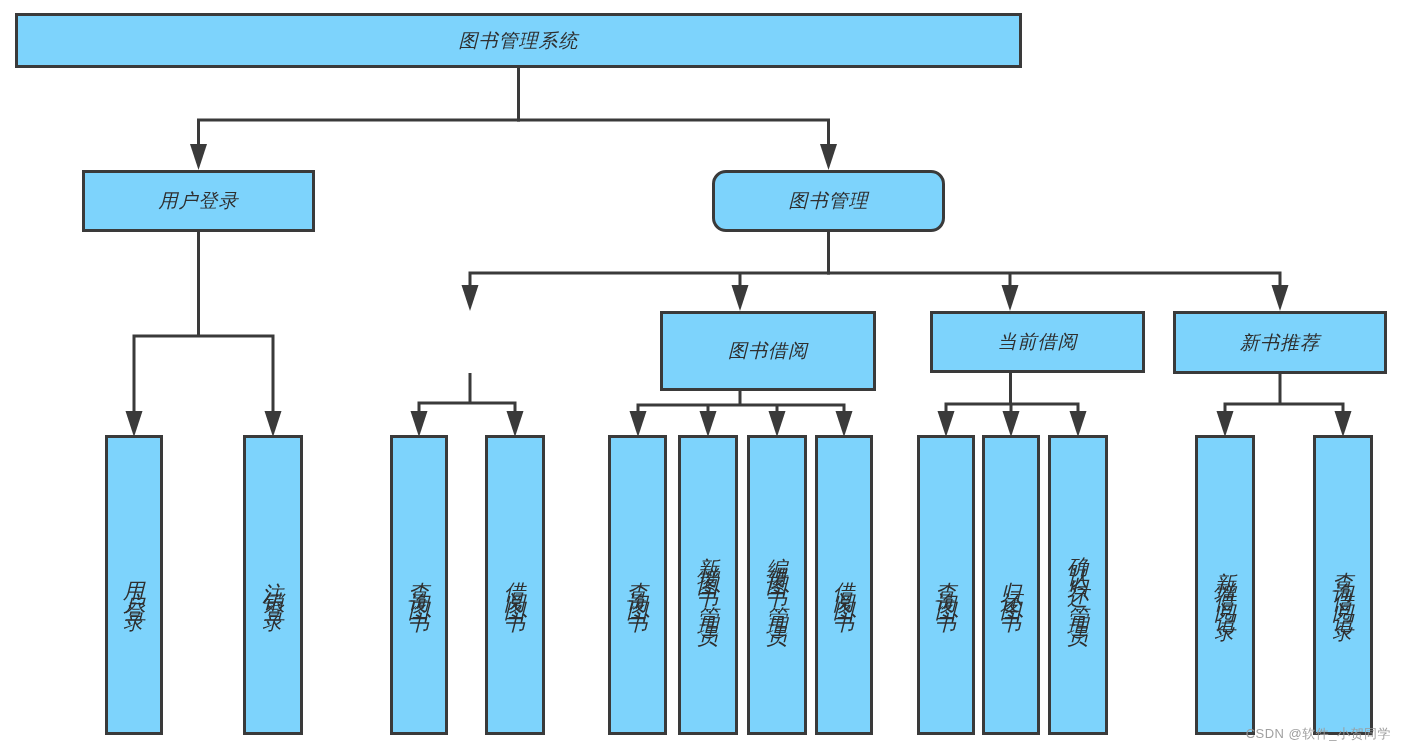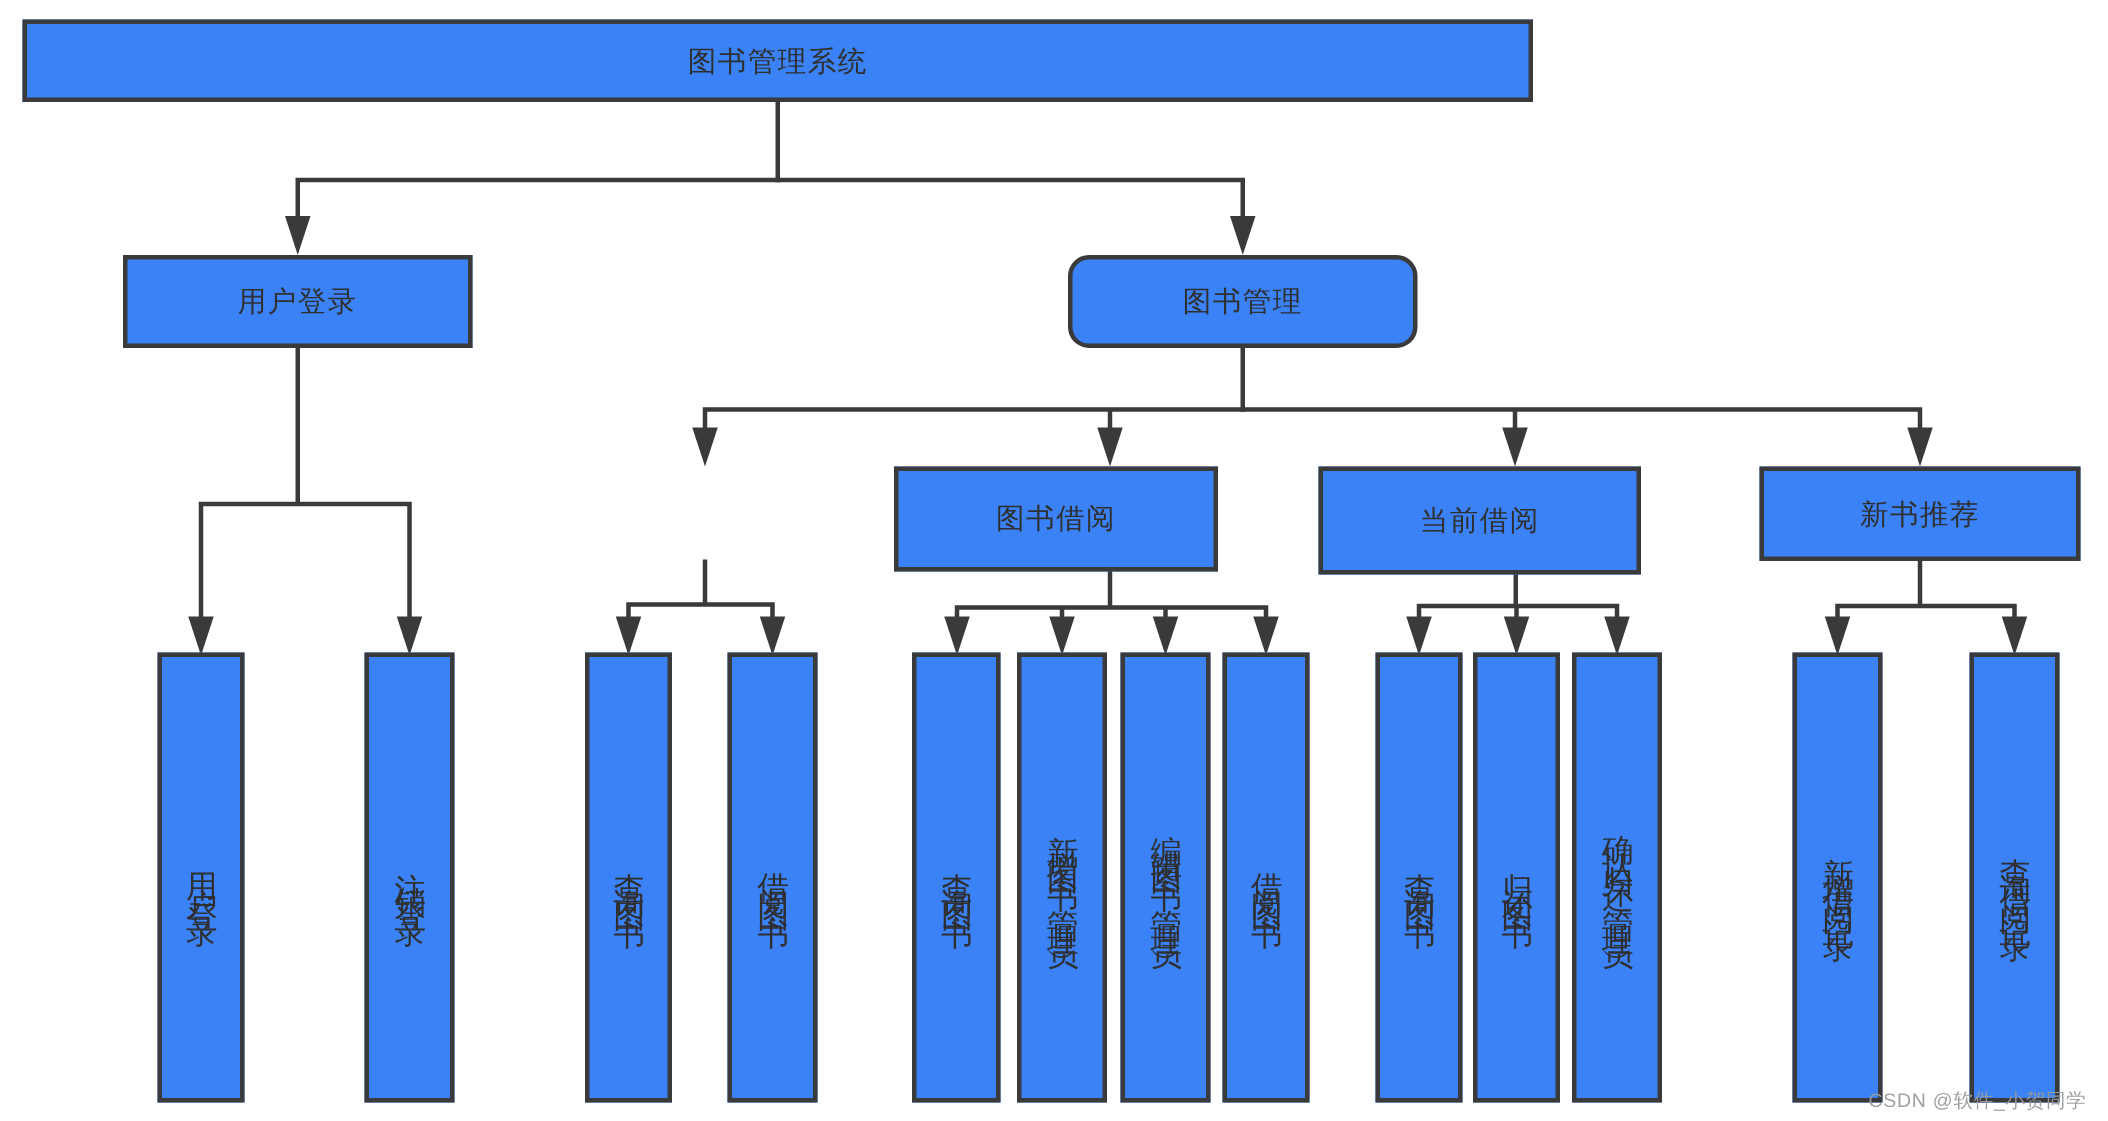--- a/index.html
+++ b/index.html
@@ -14,27 +14,28 @@
     position:relative;
     width:1405px;height:747px;
     background:var(--bg);
     overflow:hidden;
   }
   .wires{position:absolute;left:0;top:0;z-index:1;}
   .node{
     position:absolute;
     z-index:2;
     box-sizing:border-box;
-    background:#3b82f6;
+    background:#7dd3fc;
     border:3px solid var(--line);
     display:flex;align-items:center;justify-content:center;
     color:var(--text);
     font-size:19px;
     letter-spacing:1px;
     white-space:nowrap;
+    font-style:italic;
   }
   .vnode{
     font-size:21px;
     letter-spacing:0;
   }
   .vnode span{
     writing-mode:vertical-rl;
     text-orientation:mixed;
     letter-spacing:10px;
     line-height:1;
@@ -104,22 +105,22 @@
       <polygon points="1216.5,411 1233.5,411 1225,437"></polygon>
       <polygon points="1334.5,411 1351.5,411 1343,437"></polygon>
     </g>
   </svg>
 
   <div class="node" style="left:15px;top:13px;width:1007px;height:55px;">图书管理系统</div>
 
   <div class="node" style="left:82px;top:170px;width:233px;height:62px;">用户登录</div>
   <div class="node" style="left:712px;top:170px;width:233px;height:62px;border-radius:14px;">图书管理</div>
 
-  <div class="node" style="left:596px;top:311px;width:216px;height:70px;">图书借阅</div>
-  <div class="node" style="left:879px;top:311px;width:215px;height:72px;">当前借阅</div>
+  <div class="node" style="left:660px;top:311px;width:216px;height:80px;">图书借阅</div>
+  <div class="node" style="left:930px;top:311px;width:215px;height:62px;">当前借阅</div>
   <div class="node" style="left:1173px;top:311px;width:214px;height:63px;">新书推荐</div>
 
   <div class="node vnode" style="left:105px;top:435px;width:58px;height:300px;">
       <span>用户登录</span>
     </div>
   <div class="node vnode" style="left:243px;top:435px;width:60px;height:300px;">
       <span>注销登录</span>
     </div>
 
   <div class="node vnode" style="left:390px;top:435px;width:58px;height:300px;">

